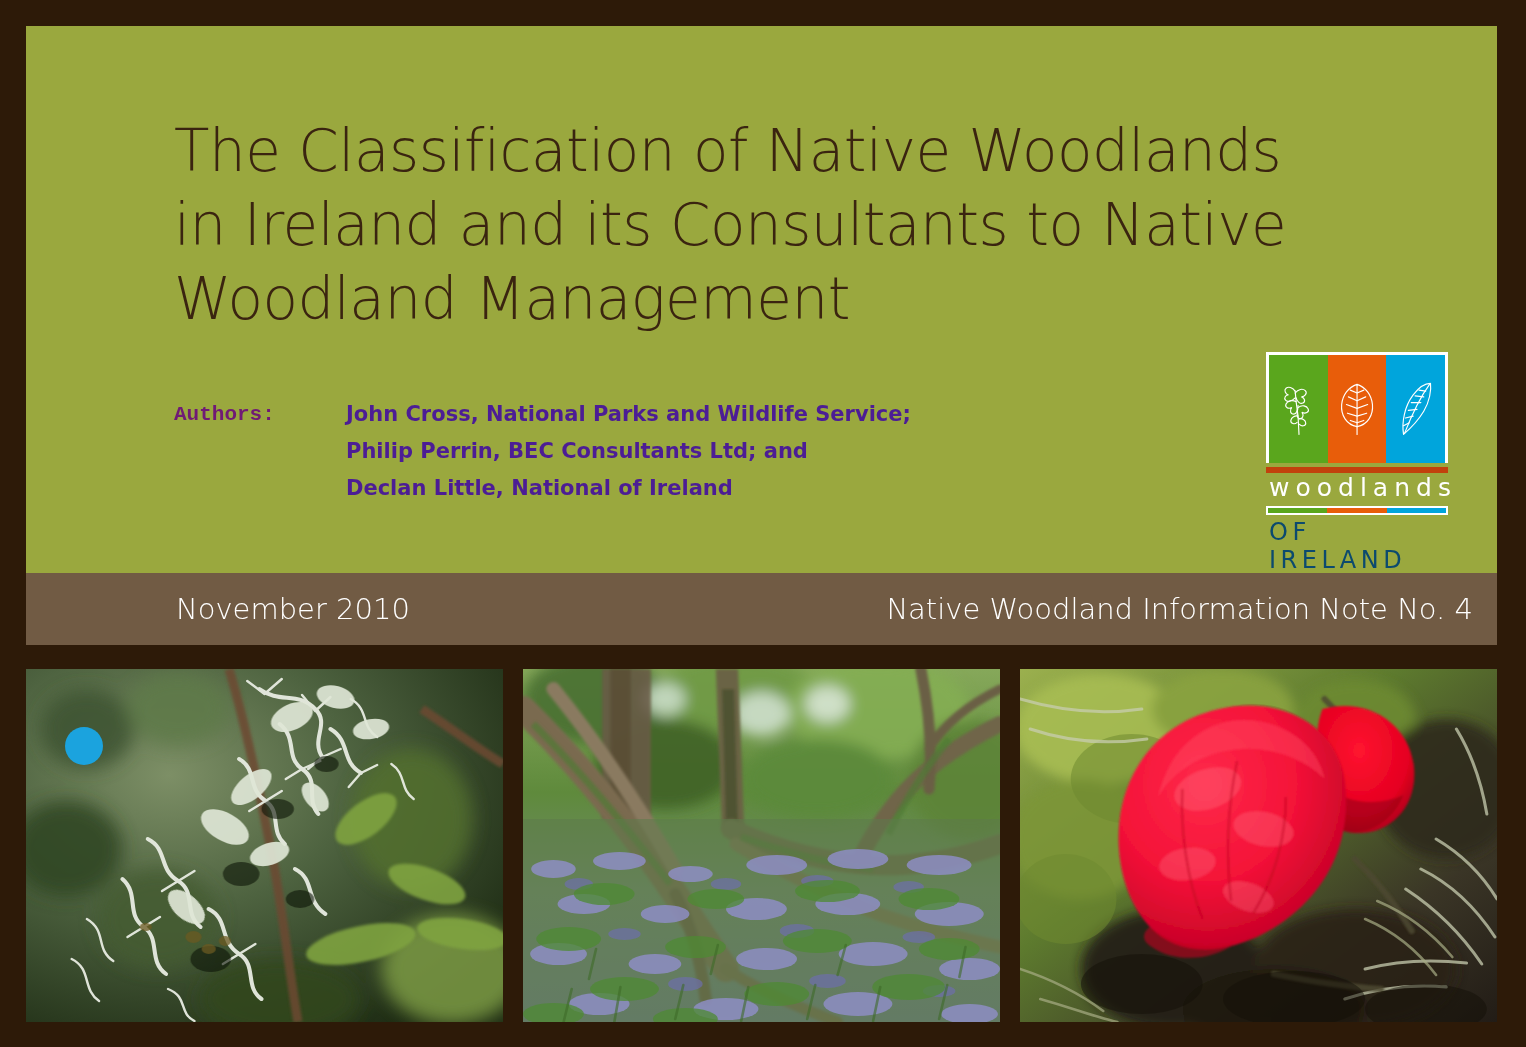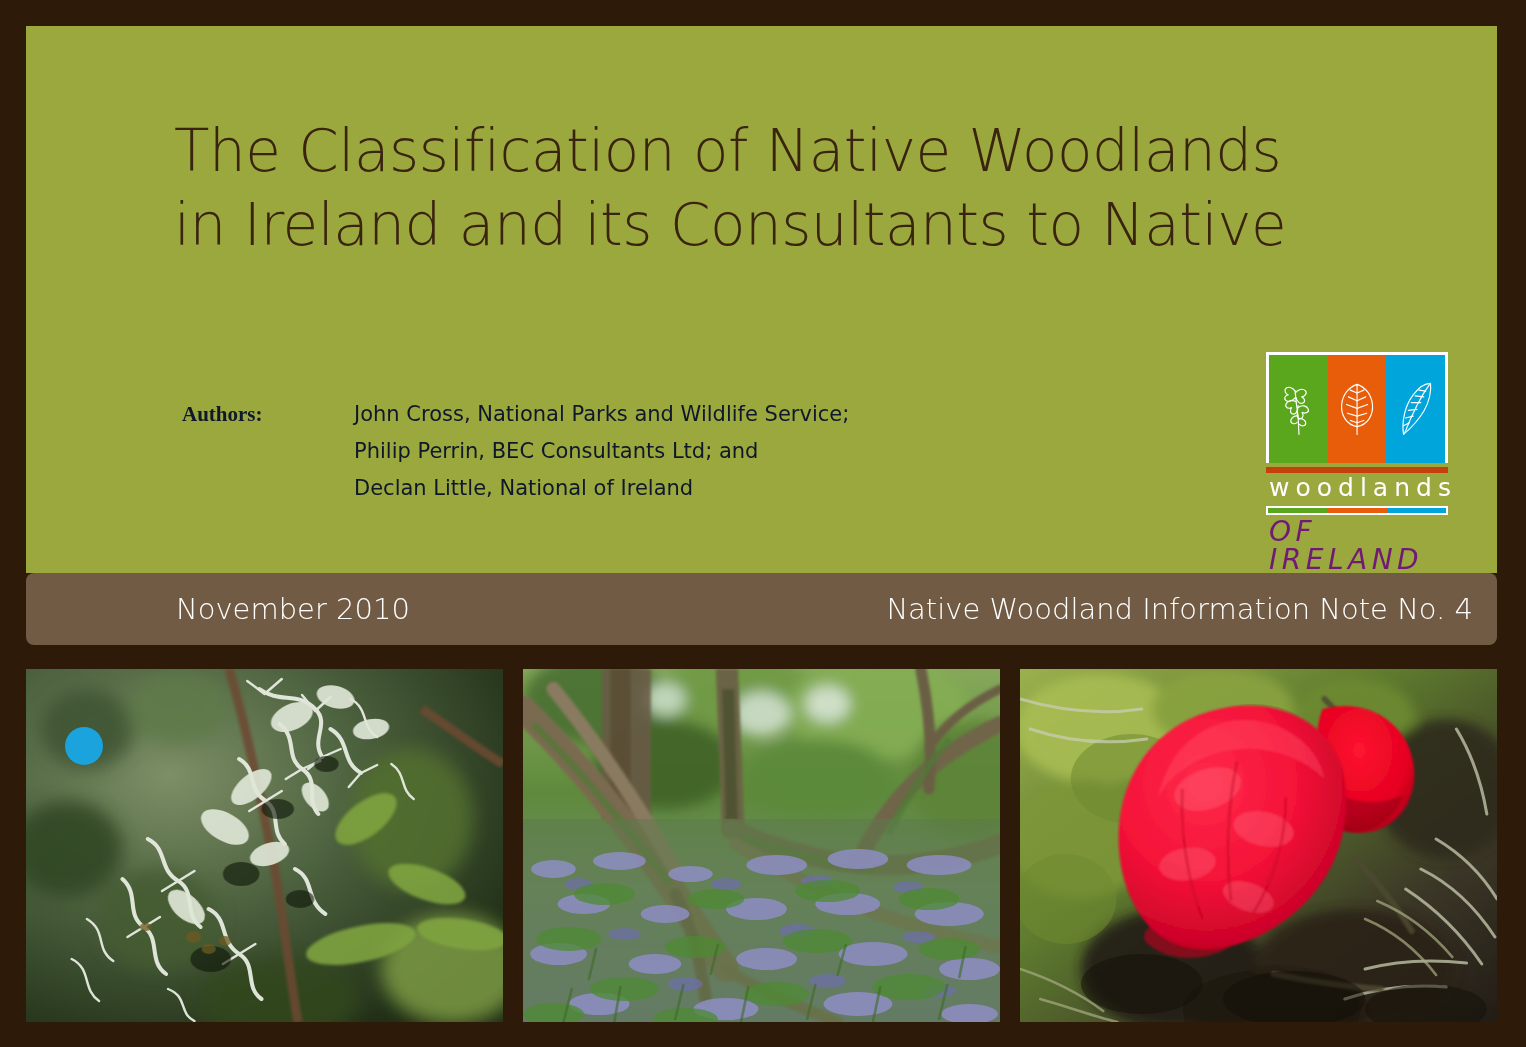--- a/index.html
+++ b/index.html
@@ -41,36 +41,35 @@
     white-space:nowrap;
   }
 
   .authors-block {
     position:absolute;
     left:148px; top:370px;
     display:flex;
     align-items:flex-start;
   }
   .authors-label {
-    font-family:Liberation Serif, serif;
+    font-family:Liberation Mono, monospace;
     font-weight:bold;
     font-size:21px;
     line-height:37px;
-    color:#0f172a;
+    color:#701a75;
     width:172px;
     flex:0 0 172px;
-    margin-left:8px;
   }
   .authors-names { display:flex; flex-direction:column; }
   .author-line {
     font-family:"DejaVu Sans", sans-serif;
-    font-weight:normal;
+    font-weight:bold;
     font-size:21px;
     line-height:37px;
-    color:#0f172a;
+    color:#4c1d95;
     white-space:nowrap;
   }
 
   
   .logo {
     position:absolute;
     left:1240px; top:326px;
     width:182px;
   }
   .logo-panels {
@@ -100,45 +99,43 @@
     height:9px;
     border:2px solid #ffffff;
     margin:3px 0 3px 0;
   }
   .logo-rule span { flex:1; }
   .logo-rule .g { background:#5aa61d; }
   .logo-rule .o { background:#e85d0a; }
   .logo-rule .b { background:#00a5dc; }
   .logo-country {
     font-family:"DejaVu Sans", sans-serif;
-    font-size:28px;
+    font-size:24px;
     letter-spacing:4.5px;
-    color:#701a75;
+    color:#0c4a6e;
     line-height:28px;
     padding-left:3px;
-    font-style:italic;
   }
   .logo-irish {
     font-family:"DejaVu Sans", sans-serif;
     font-weight:bold;
     font-size:13px;
     letter-spacing:0.2px;
     color:#ffffff;
     line-height:20px;
     padding-left:4px;
     white-space:nowrap;
   }
 
   
   .footer-bar {
     position:absolute;
     left:26px; top:573px;
     width:1471px; height:72px;
     background:#715b44;
-    border-radius:8px;
   }
   .footer-date, .footer-note {
     position:absolute;
     top:50%;
     transform:translateY(-50%);
     font-family:"DejaVu Sans", sans-serif;
     font-weight:300;
     font-size:29px;
     color:#ffffff;
     white-space:nowrap;
@@ -173,20 +170,21 @@
 </head>
 <body>
 
 <div class="page">
 
   <div class="cover-panel">
 
     <div class="title-block">
       <div class="title-line">The Classification of Native Woodlands</div>
       <div class="title-line">in Ireland and its Consultants to Native</div>
+      <div class="title-line">Woodland Management</div>
     </div>
 
     <div class="authors-block">
       <div class="authors-label">Authors:</div>
       <div class="authors-names">
         <div class="author-line">John Cross, National Parks and Wildlife Service;</div>
         <div class="author-line">Philip Perrin, BEC Consultants Ltd; and</div>
         <div class="author-line">Declan Little, National of Ireland</div>
       </div>
     </div>

